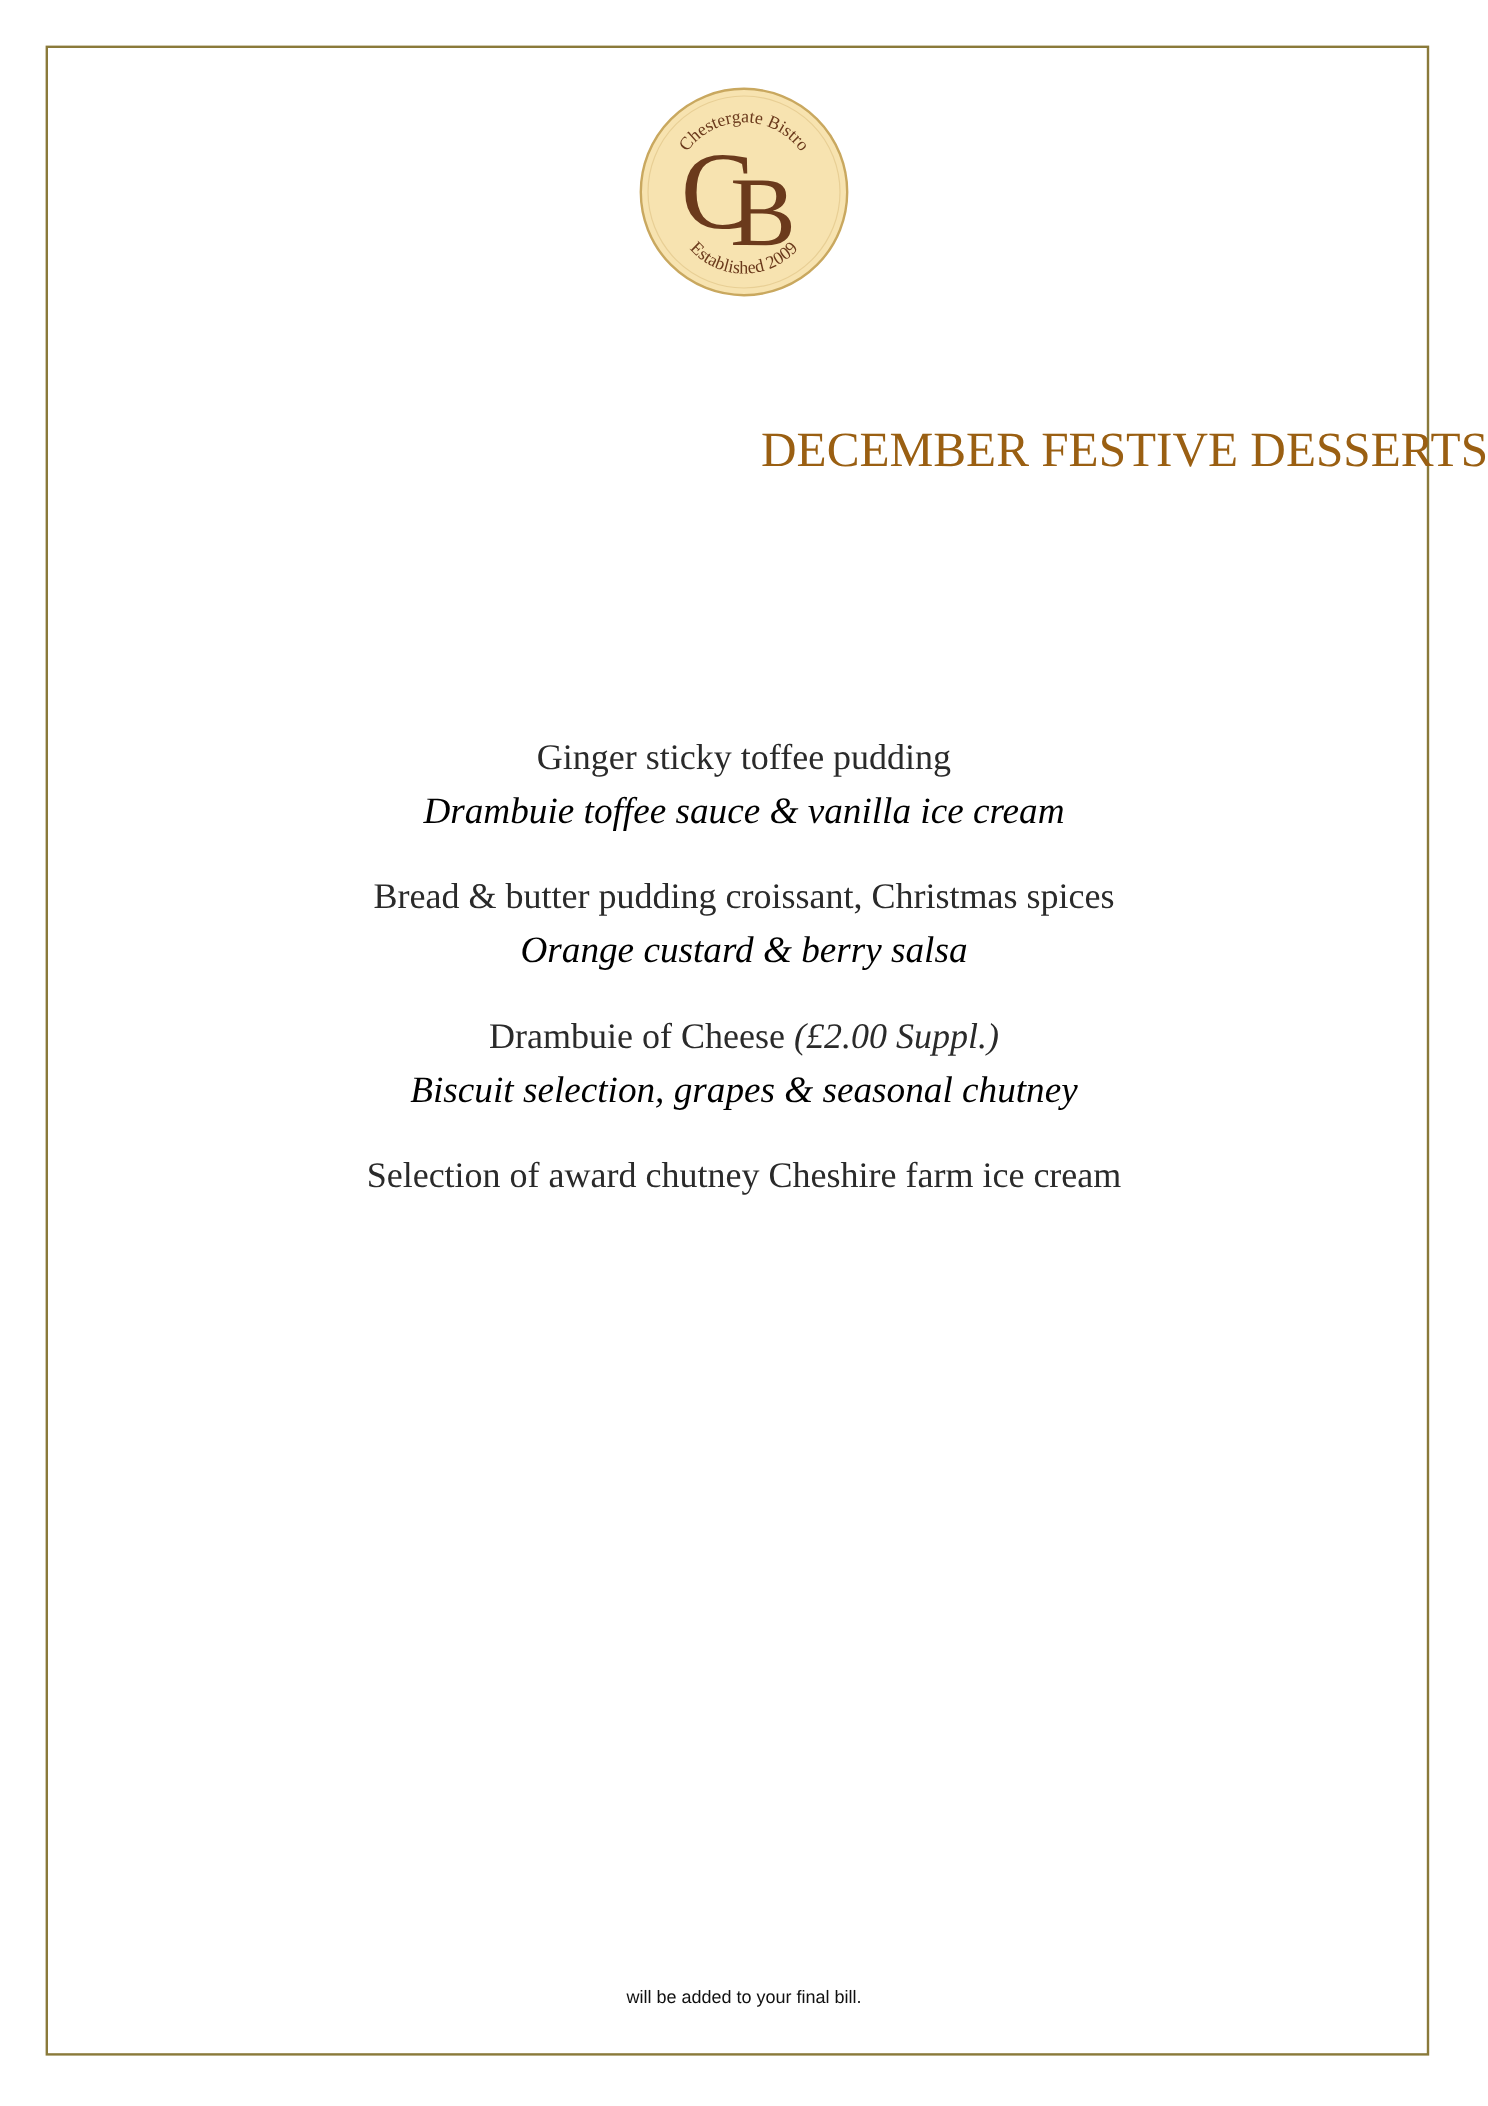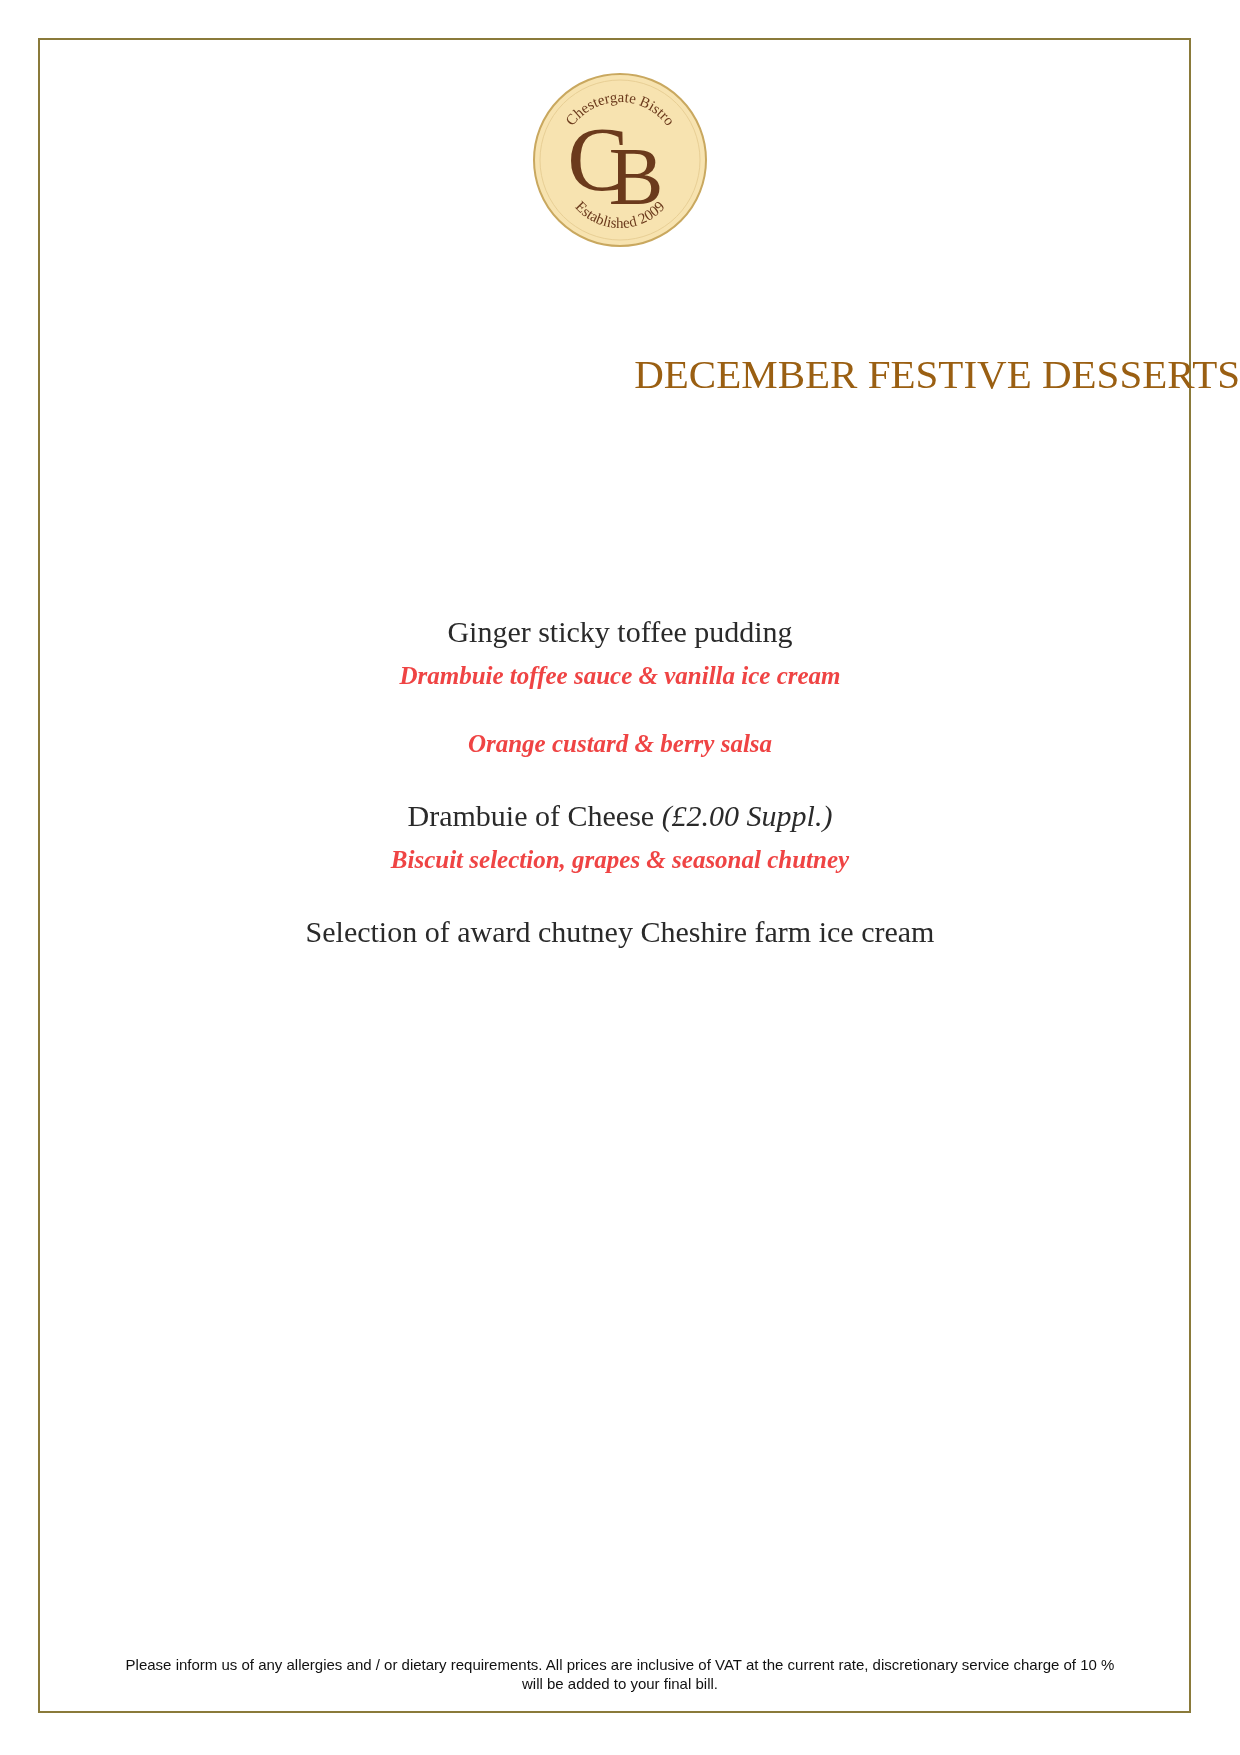--- a/index.html
+++ b/index.html
@@ -16,21 +16,21 @@
       font-family: "Liberation Serif", "DejaVu Serif", serif;
       font-size: 41px; color: #9a5f12; letter-spacing: 0px;
     }
     .menu {
       position: absolute; left: 0; right: 0; top: 612px; text-align: center;
       font-family: "DejaVu Serif", "Liberation Serif", serif; color: #2b2b2b;
     }
     .item { margin-bottom: 36px; }
     .item-name { font-size: 30px; line-height: 40px; font-family: "Liberation Serif", serif; color: #2a2a2a; }
     .item-name .suppl { font-style: italic; }
-    .item-desc { font-size: 25px; line-height: 32px; margin-top: 8px; font-style: italic; font-family: "Liberation Serif", serif; color: #ef4444; font-weight: bold; }
+    .item-desc { font-size: 31px; line-height: 32px; margin-top: 8px; font-style: italic; font-family: "Liberation Serif", serif; color: #000000; }
     .footer {
       position: absolute; left: 60px; right: 60px; top: 1655px; text-align: center;
       font-family: "Liberation Sans", "DejaVu Sans", sans-serif; font-size: 15px;
       line-height: 19px; color: #111111;
     }
   </style>
 </head>
 <body>
 
 <div class="frame"></div>
@@ -53,27 +53,27 @@
 </svg>
 
 <div class="title">DECEMBER FESTIVE DESSERTS</div>
 
 <div class="menu">
   <div class="item">
     <div class="item-name">Ginger sticky toffee pudding</div>
     <div class="item-desc">Drambuie toffee sauce &amp; vanilla ice cream</div>
   </div>
   <div class="item">
+    <div class="item-name">Bread &amp; butter pudding croissant, Christmas spices</div>
     <div class="item-desc">Orange custard &amp; berry salsa</div>
   </div>
   <div class="item">
     <div class="item-name"><span>Drambuie of Cheese </span><span class="suppl">(£2.00 Suppl.)</span></div>
     <div class="item-desc">Biscuit selection, grapes &amp; seasonal chutney</div>
   </div>
   <div class="item">
     <div class="item-name">Selection of award chutney Cheshire farm ice cream</div>
   </div>
 </div>
 
 <div class="footer">
-  <div>Please inform us of any allergies and / or dietary requirements. All prices are inclusive of VAT at the current rate, discretionary service charge of 10 %</div>
   <div>will be added to your final bill.</div>
 </div>
 
 </body></html>

